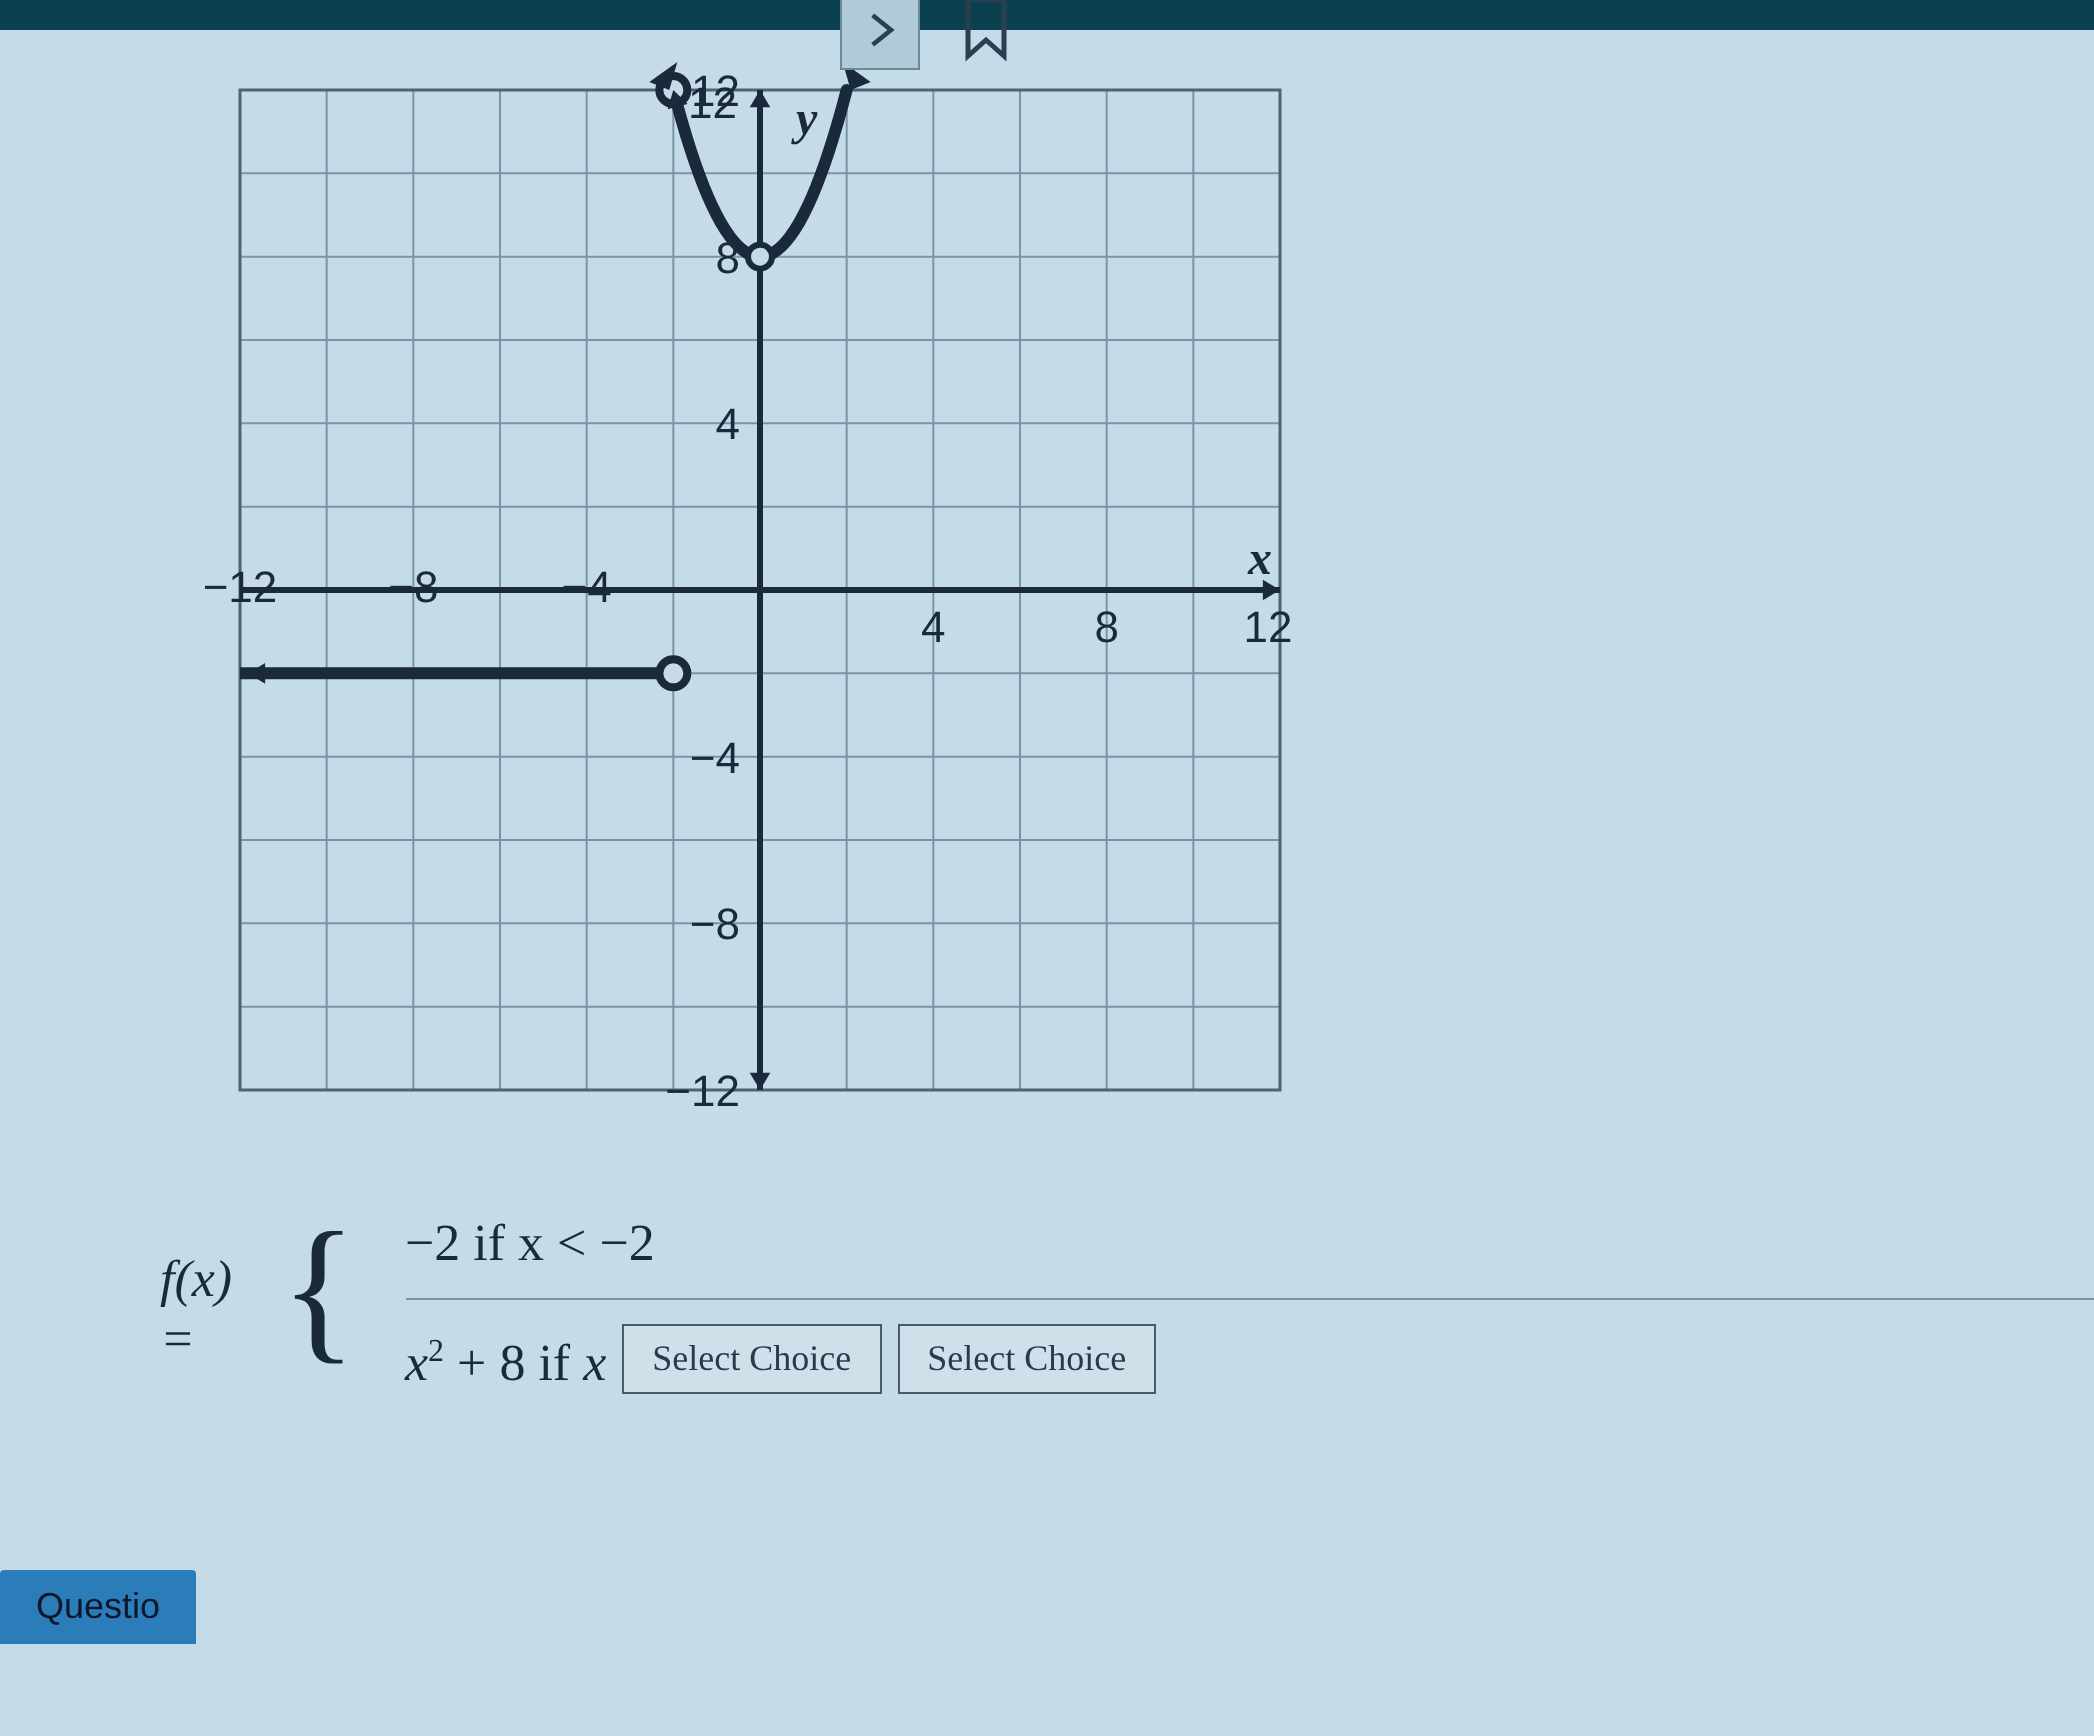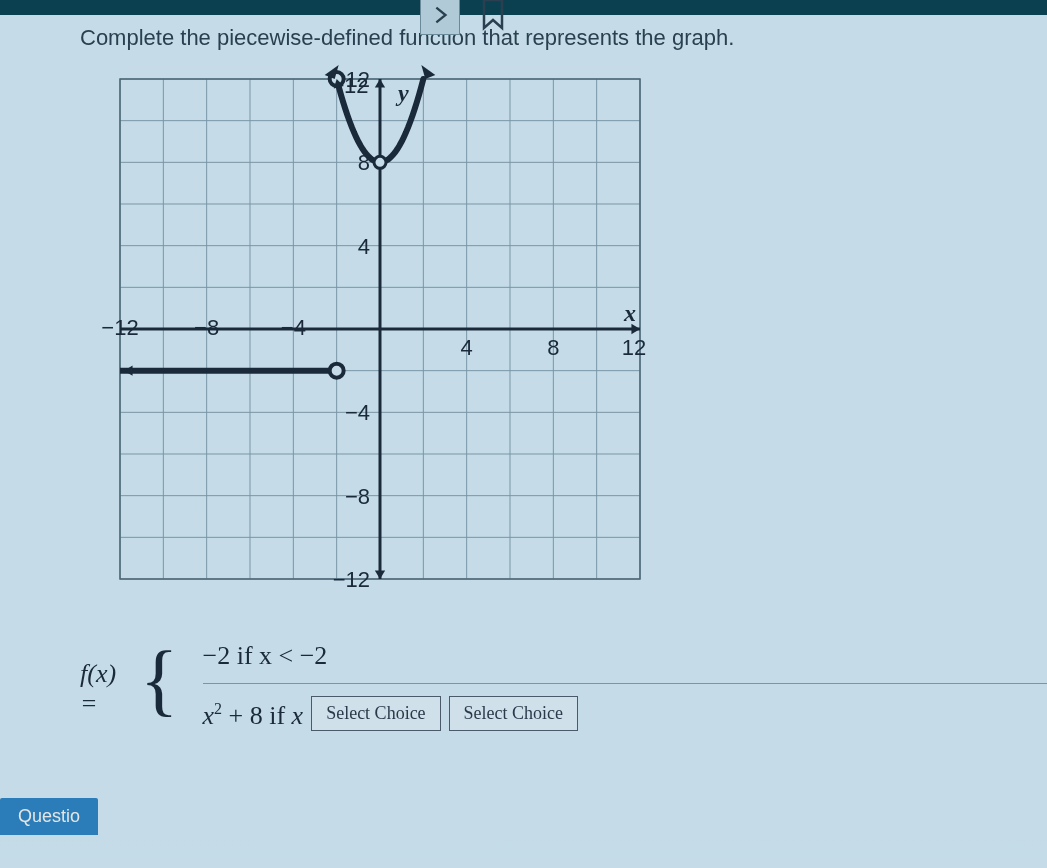--- a/index.html
+++ b/index.html
@@ -87,24 +87,24 @@
     background: #d0e0ea;
     padding: 6px 14px;
     font-size: 18px;
     font-family: 'Times New Roman', serif;
     color: #2a3a4a;
     cursor: pointer;
     text-align: center;
   }
   .question-button {
     position: absolute;
-    bottom: 0;
+    bottom: 13px;
     left: 0px;
     background: #2a7db8;
-    color: #e5e5e5;
+    color: #0f172a;
     padding: 8px 18px;
     font-size: 18px;
     border-radius: 2px 2px 0 0;
   }
   svg { display: block; }
   .tick-label {
     font-family: Arial, sans-serif;
     font-size: 22px;
     fill: #1a2a3a;
     font-weight: 500;
@@ -136,21 +136,20 @@
     <div>
       <svg width="26" height="34" viewBox="0 0 26 34">
           <path d="M4 2 H22 V30 L13 22 L4 30 Z" fill="none" stroke="#2a4050" stroke-width="2.5"></path>
         </svg>
     </div>
   </div>
 </div>
 
 <div class="content-area">
 
-  <div class="question-text">Complete the piecewise-defined function that represents the graph.</div>
 
   <div class="graph-wrap">
     <svg id="chart-svg" width="560" height="540" viewBox="0 0 560 540">
         <line x1="20" y1="520" x2="20" y2="20" stroke="#7a95a5" stroke-width="1"></line>
         <line x1="63.333333333333336" y1="520" x2="63.333333333333336" y2="20" stroke="#7a95a5" stroke-width="1"></line>
         <line x1="106.66666666666667" y1="520" x2="106.66666666666667" y2="20" stroke="#7a95a5" stroke-width="1"></line>
         <line x1="150" y1="520" x2="150" y2="20" stroke="#7a95a5" stroke-width="1"></line>
         <line x1="193.33333333333334" y1="520" x2="193.33333333333334" y2="20" stroke="#7a95a5" stroke-width="1"></line>
         <line x1="236.66666666666669" y1="520" x2="236.66666666666669" y2="20" stroke="#7a95a5" stroke-width="1"></line>
         <line x1="280" y1="520" x2="280" y2="20" stroke="#7a95a5" stroke-width="1"></line>

